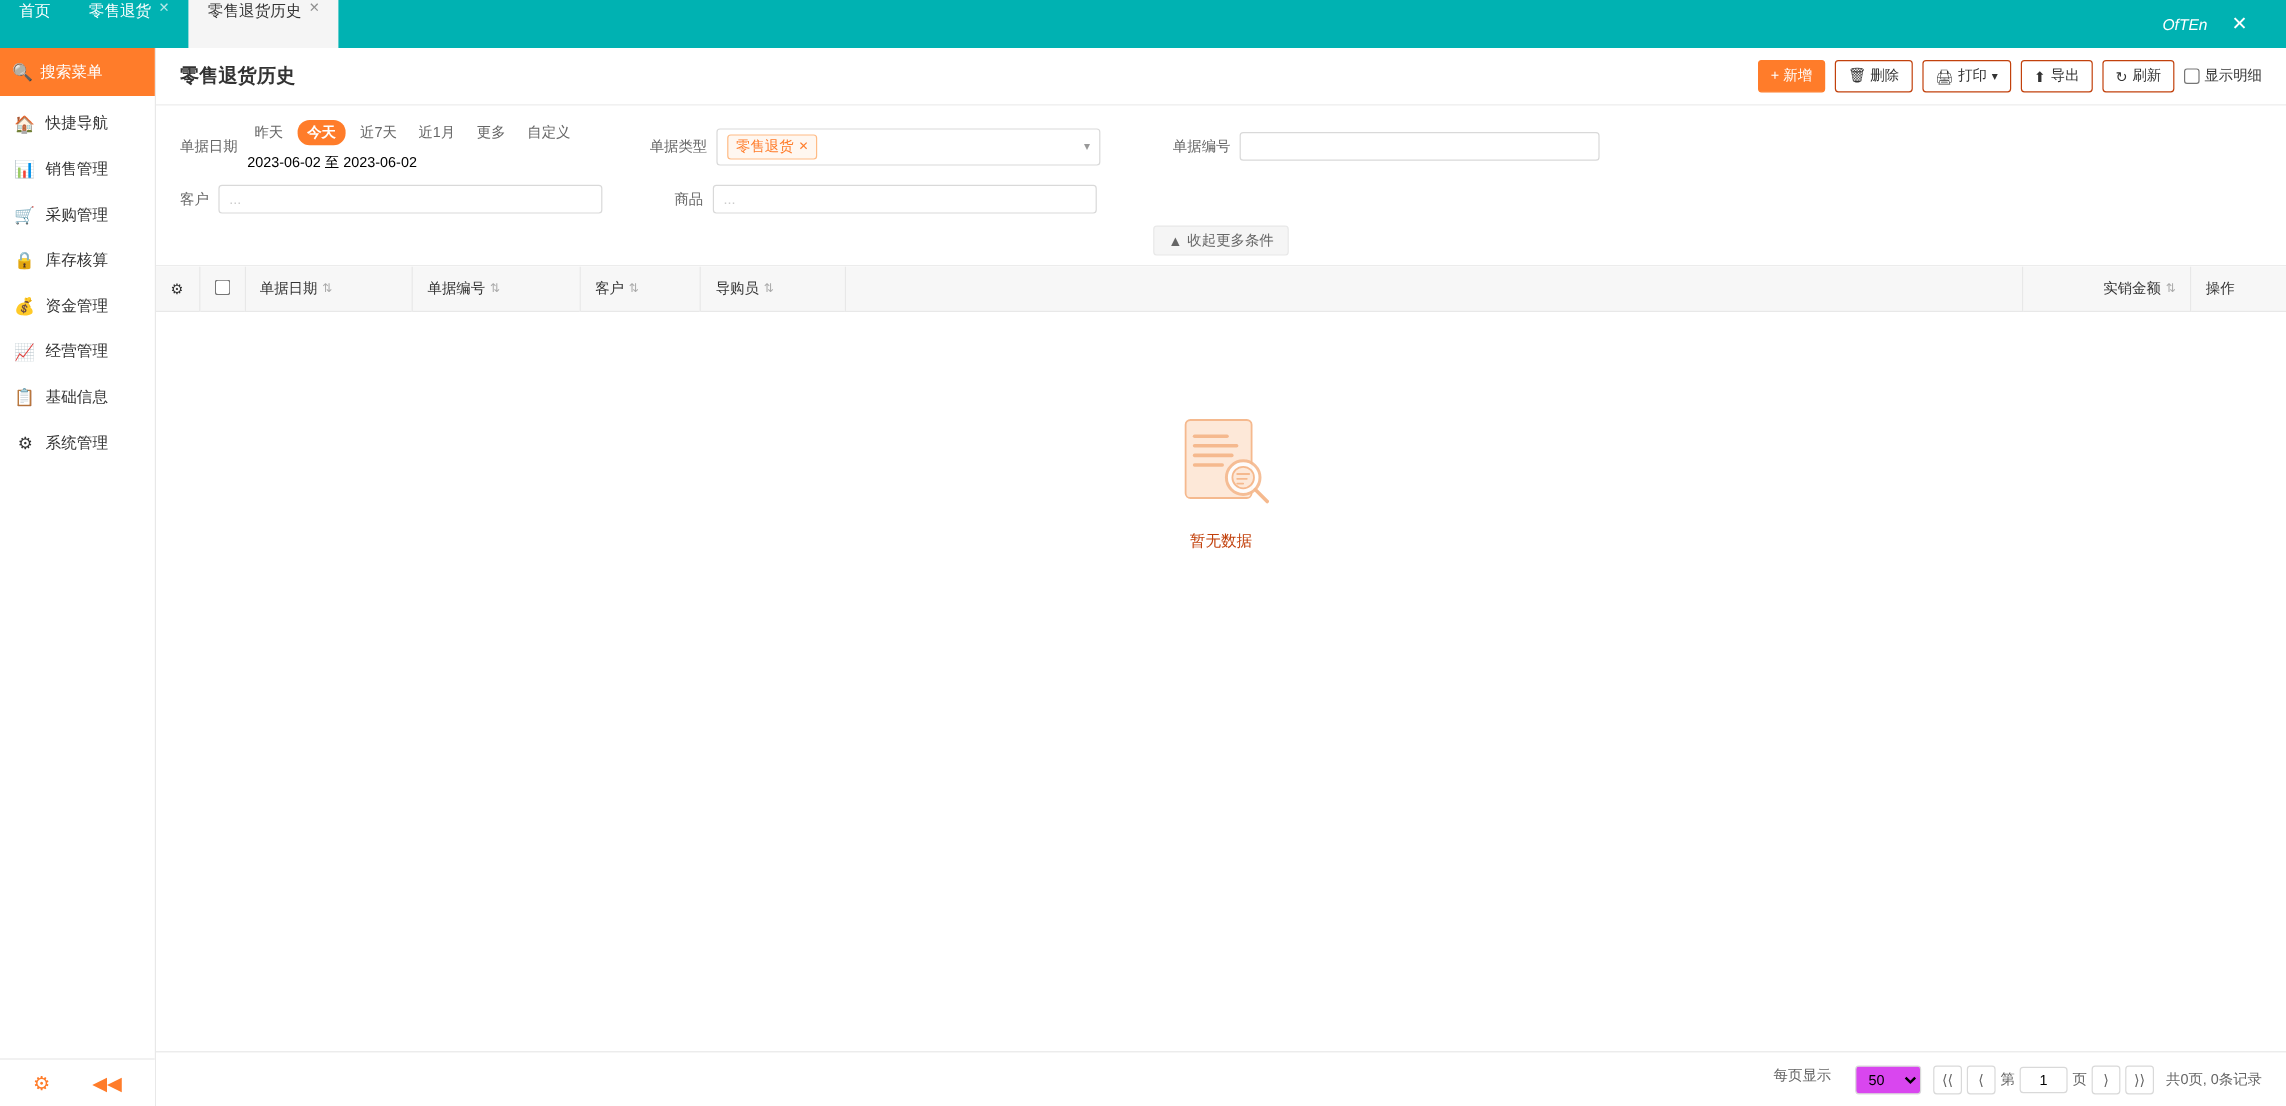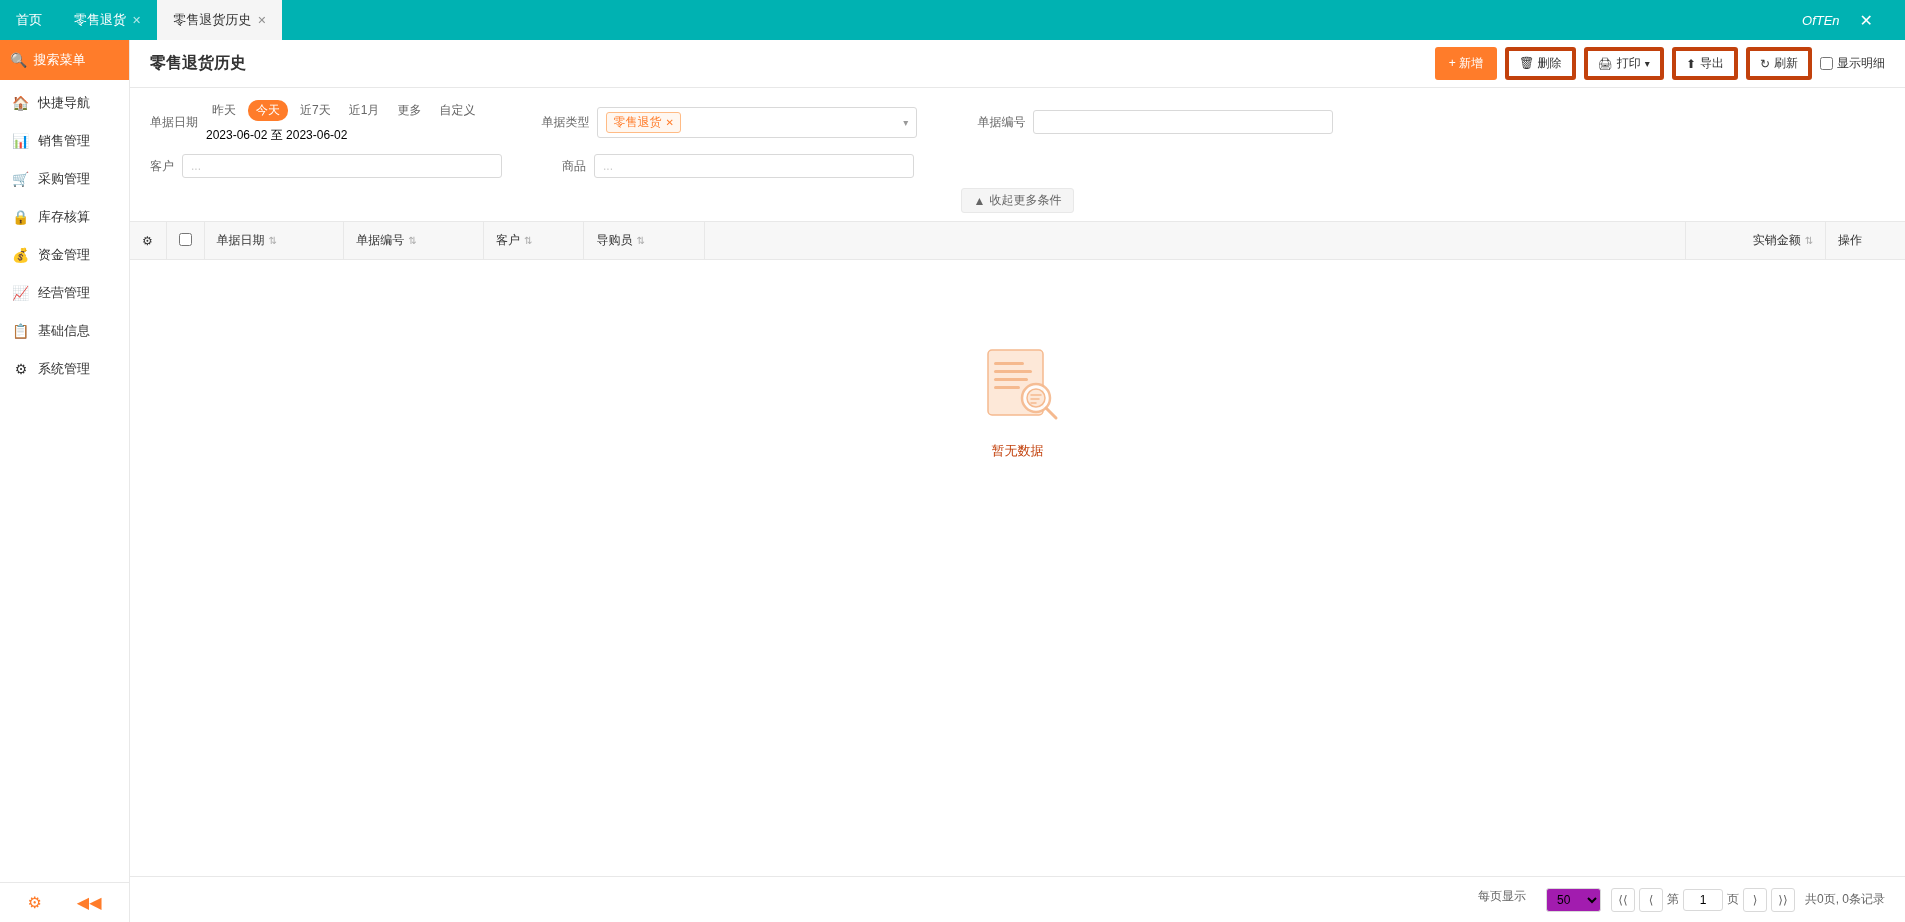--- a/index.html
+++ b/index.html
@@ -16,21 +16,20 @@
     }
     .top-bar .tabs {
       display: flex;
       align-items: center;
       height: 100%;
       flex: 1;
     }
     .top-bar .tab {
       height: 100%;
       display: flex;
-      align-items: center;
       padding: 0 16px;
       font-size: 13px;
       color: #fff;
       cursor: pointer;
       position: relative;
       white-space: nowrap;
     }
     .top-bar .tab.active {
       background: #f5f5f5;
       color: #333;
@@ -134,21 +133,21 @@
     .page-header .toolbar {
       display: flex;
       align-items: center;
       gap: 8px;
     }
     .toolbar-btn {
       display: flex;
       align-items: center;
       gap: 4px;
       padding: 4px 10px;
-      border: 4px solid #c2410c;
+      border: 1px solid #c2410c;
       border-radius: 3px;
       background: #fff;
       font-size: 12px;
       color: #333;
       cursor: pointer;
     }
     .toolbar-btn.primary { background: #ff7c2a; border-color: #ff7c2a; color: #fff; }
     .display-detail { display: flex; align-items: center; gap: 4px; font-size: 12px; color: #333; cursor: pointer; }
     .display-detail input[type=checkbox] { cursor: pointer; }
 
@@ -176,20 +175,21 @@
       color: #666;
       cursor: pointer;
       padding: 2px 6px;
       border-radius: 3px;
     }
     .date-option.active {
       background: #ff7c2a;
       color: #fff;
       border-radius: 10px;
       padding: 2px 8px;
+      font-weight: bold;
     }
     .date-range { font-size: 12px; color: #000000; margin-top: 6px; }
     .filter-select {
       display: flex;
       align-items: center;
       border: 1px solid #d9d9d9;
       border-radius: 3px;
       padding: 4px 8px;
       font-size: 12px;
       background: #fff;
@@ -292,21 +292,21 @@
       flex-shrink: 0;
       font-size: 12px;
       color: #666;
     }
     .pagination-bar .per-page { display: flex; align-items: flex-start; gap: 20px; }
     .per-page-select {
       border: 1px solid #d9d9d9;
       border-radius: 3px;
       padding: 3px 6px;
       font-size: 12px;
-      background: #a21caf;
+      background: #d946ef;
       cursor: pointer;
     }
     .page-nav { display: flex; align-items: center; gap: 4px; }
     .page-nav-btn {
       width: 24px; height: 24px;
       border: 1px solid #d9d9d9;
       border-radius: 3px;
       background: #fff;
       display: flex; align-items: center; justify-content: center;
       cursor: pointer;

